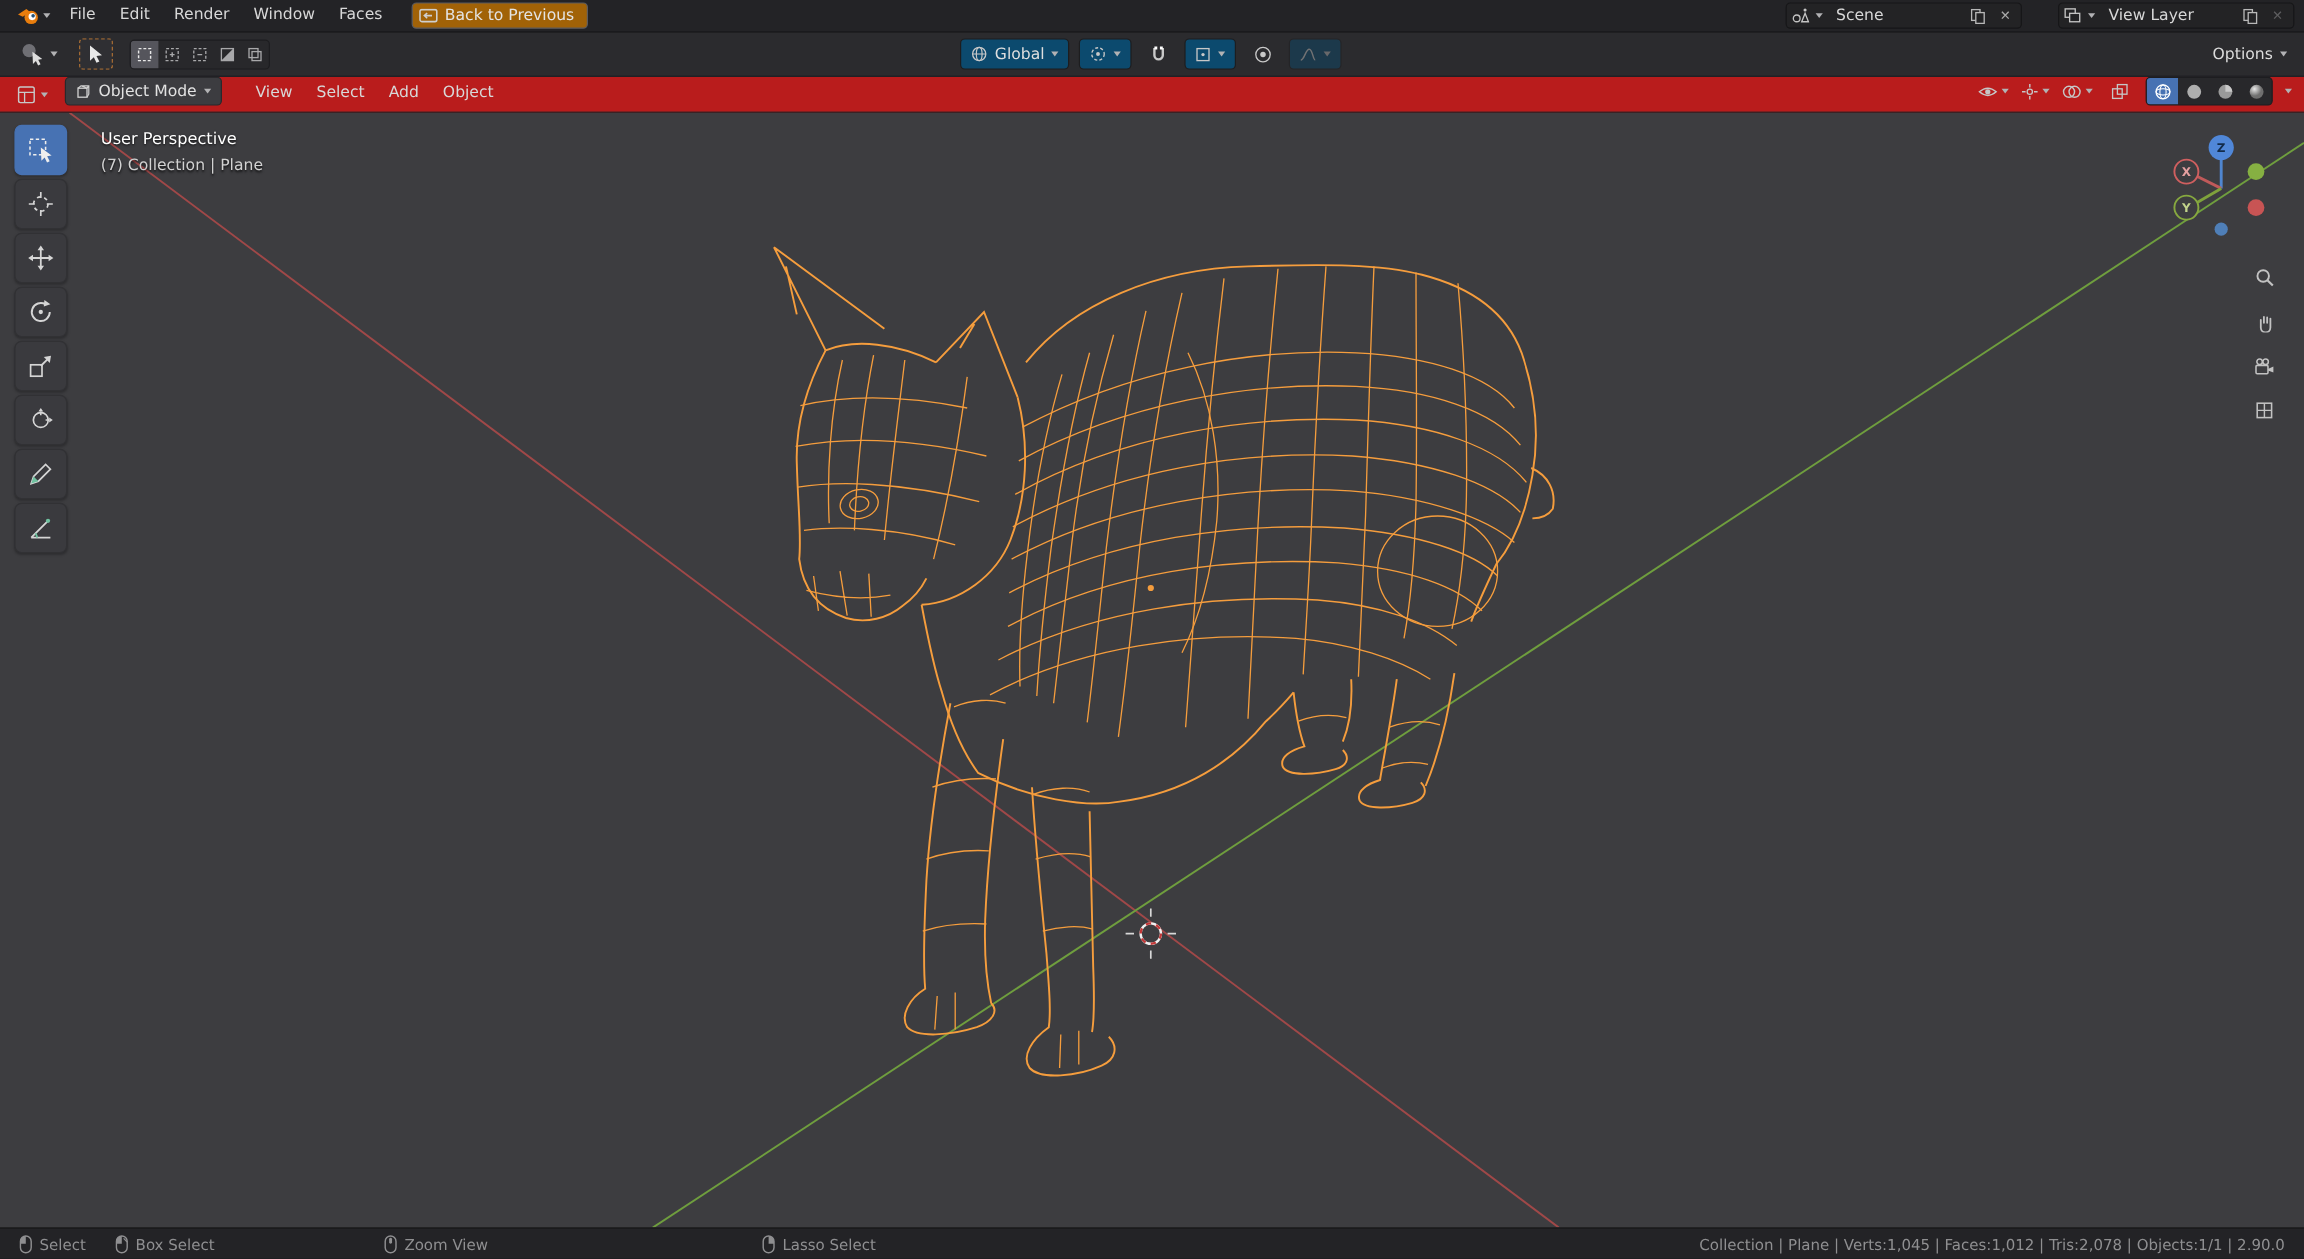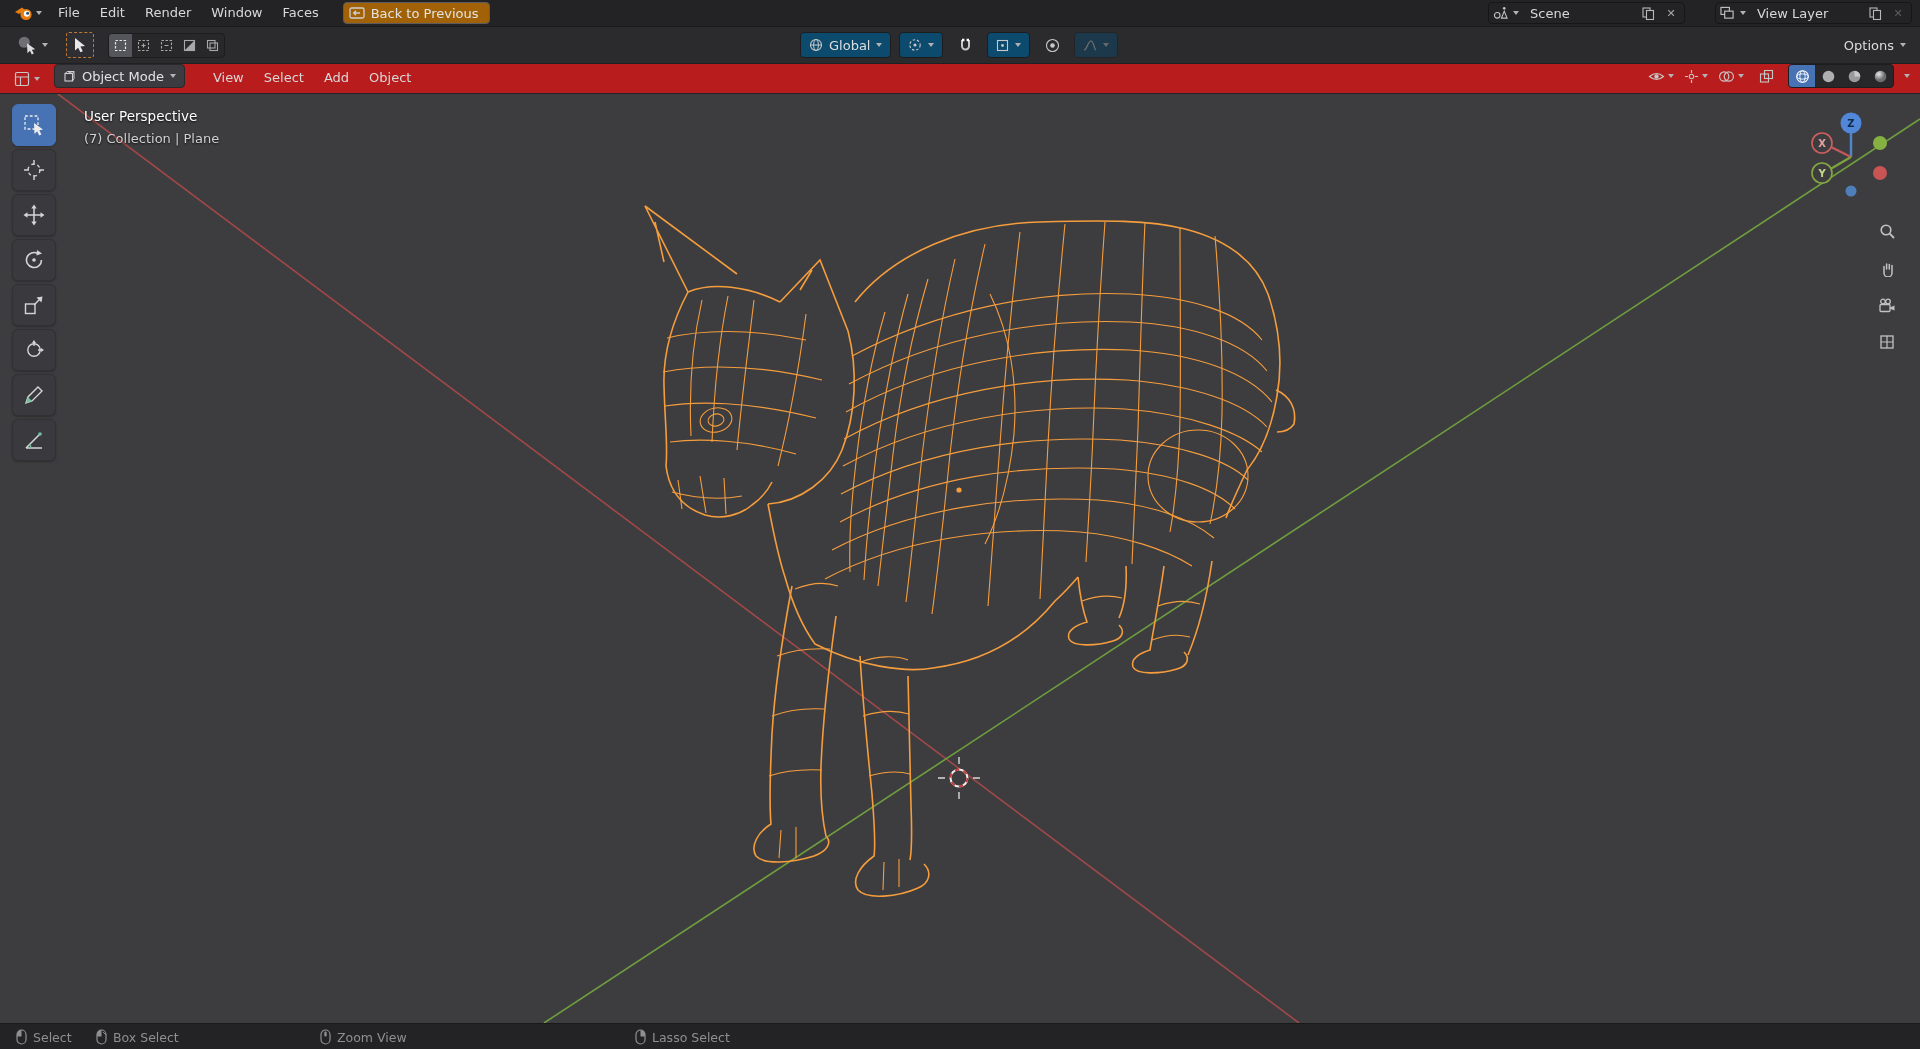--- a/index.html
+++ b/index.html
@@ -529,15 +529,16 @@
       </svg>
       <span>Zoom View</span>
     </span>
     <span class="hint" style="left:635px">
       <svg width="11" height="16" viewBox="0 0 11 16">
         <rect x="1" y="1" width="9" height="14" rx="4.5" fill="none" stroke="#8f8f91" stroke-width="1.2"></rect>
         <path d="M5.5 1 A4.5 4.5 0 0 1 10 5.5 V7.5 H5.5 Z" fill="#8f8f91"></path>
       </svg>
       <span>Lasso Select</span>
     </span>
+    <span class="stats">Collection | Plane | Verts:1,045 | Faces:1,012 | Tris:2,078 | Objects:1/1 | 2.90.0</span>
   </footer>
 
 </div>
 
 </body></html>

